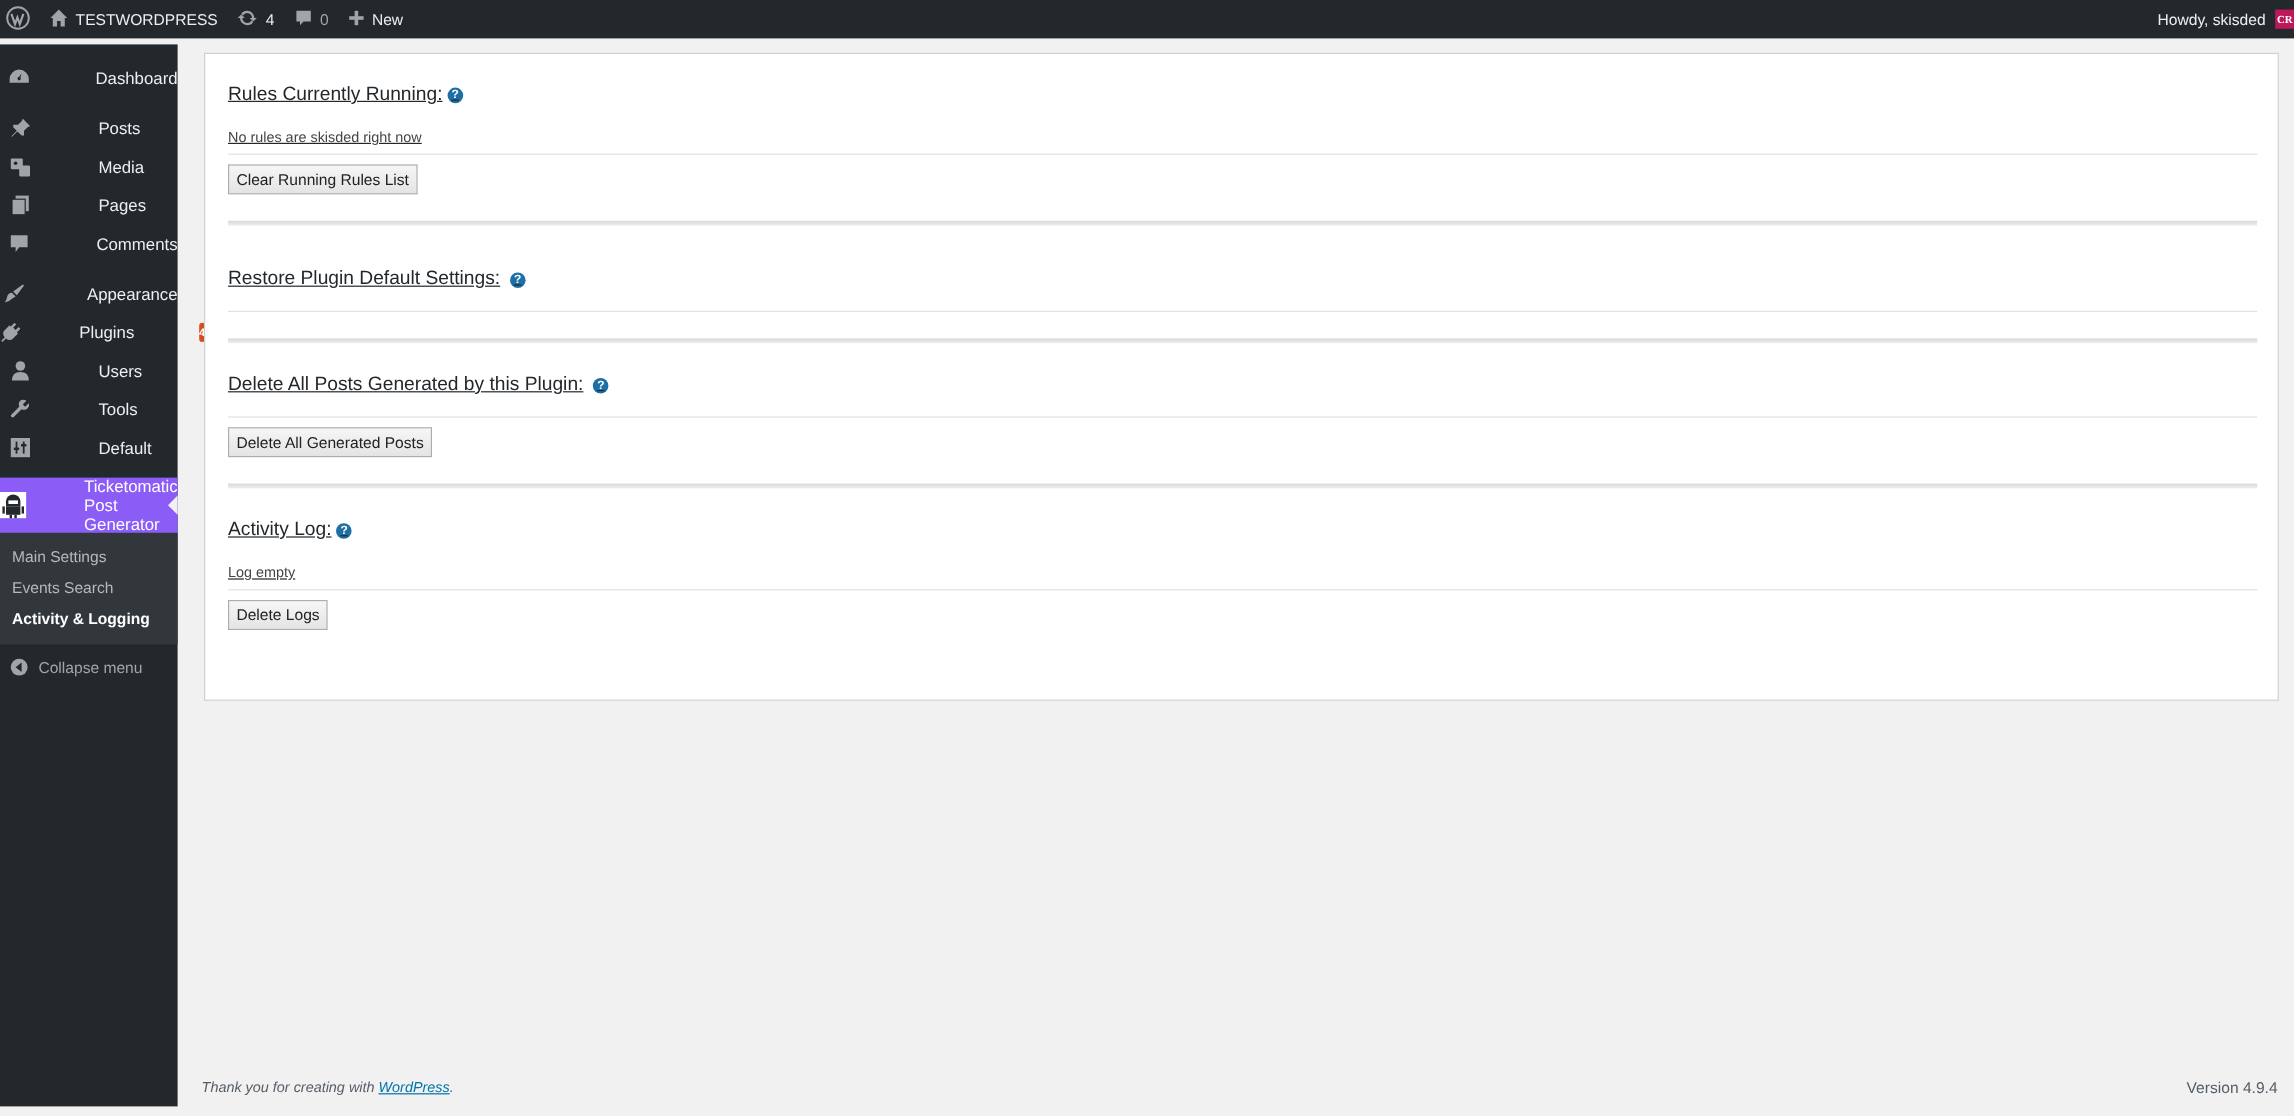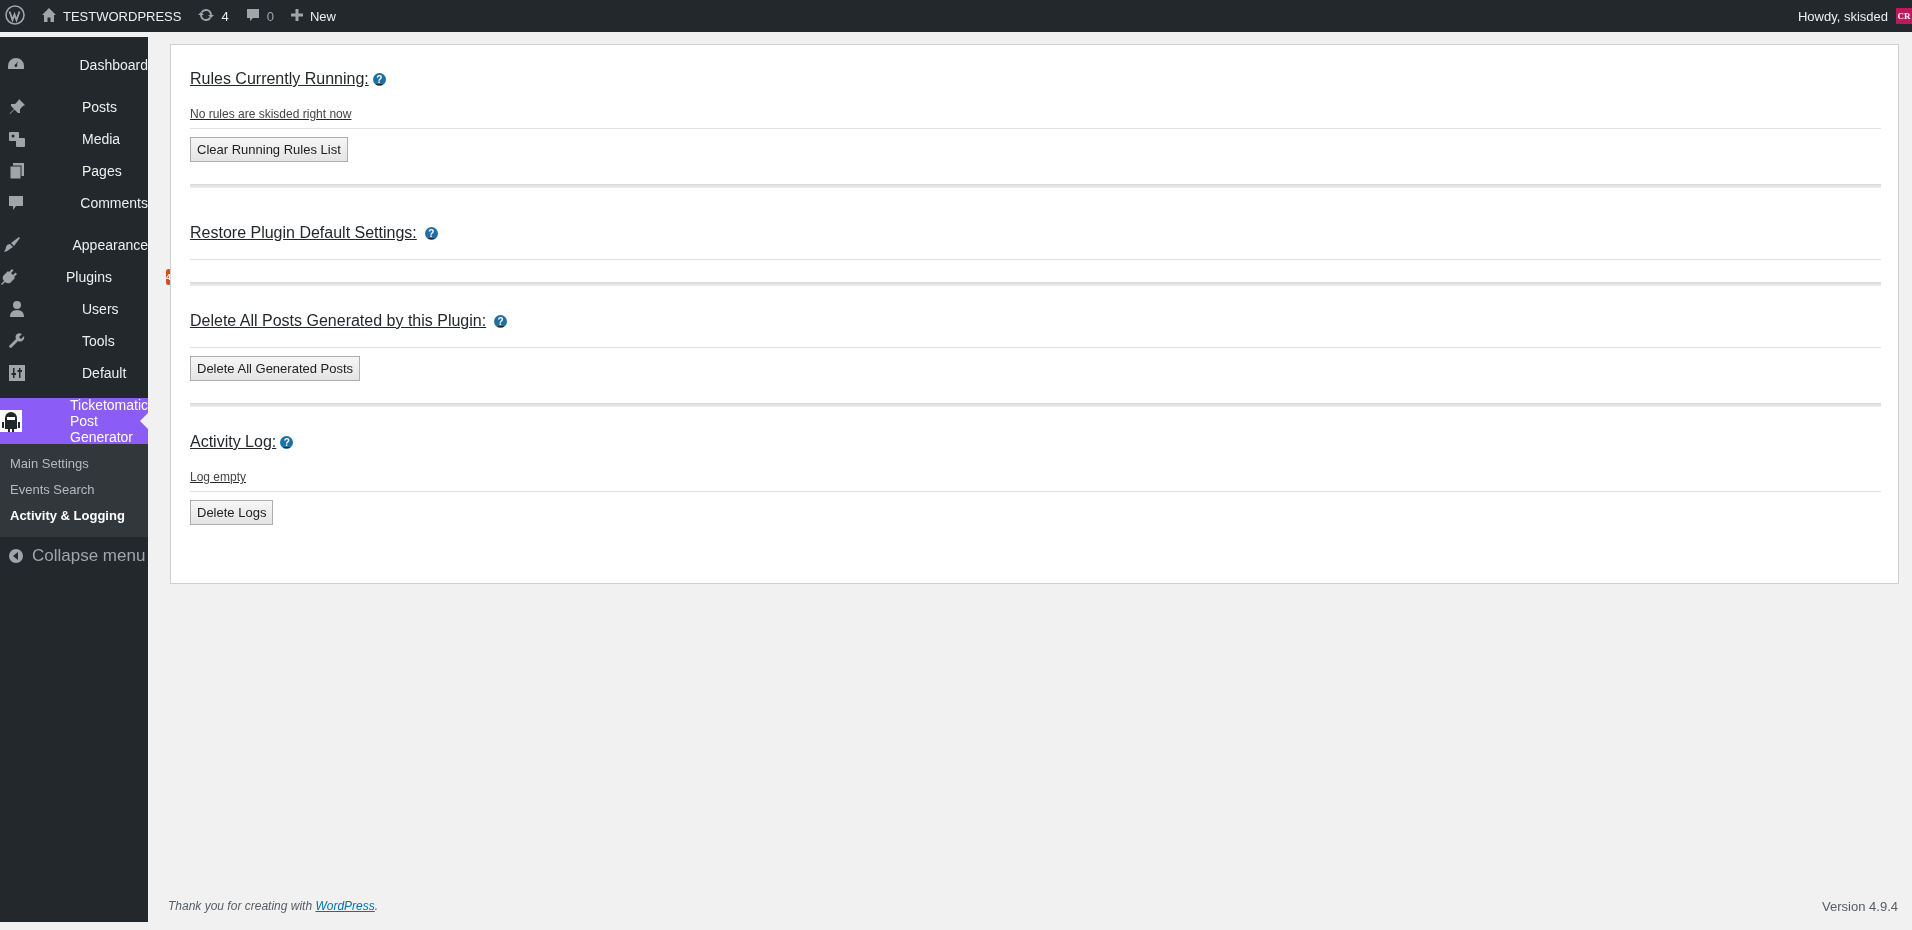--- a/index.html
+++ b/index.html
@@ -18,21 +18,21 @@
   .menu-item .ico svg { fill: #a0a5aa; }
   .menu-sep { height: 10px; }
   .badge { display: inline-flex; align-items: center; justify-content: center; background: #d54e21; color: #fff; font-size: 9px; font-weight: bold; width: 16px; height: 16px; border-radius: 8px; margin-left: 6px; }
   .menu-current { background: #8b5cf6; height: 46px; position: relative; align-items: center; margin-top: 9px; }
   .menu-current .ico { width: 32px; }
   .menu-current .label { line-height: 16px; color: #fff; font-size: 14px; }
   .menu-current .arrow { position: absolute; right: 0; top: 15px; width: 0; height: 0; border-top: 8px solid transparent; border-bottom: 8px solid transparent; border-right: 8px solid #f1f1f1; }
   .submenu { background: #32373c; padding: 7px 0 8px 0; }
   .submenu .sub { display: block; height: 26px; line-height: 26px; padding-left: 10px; color: #b4b9be; font-size: 13px; cursor: pointer; }
   .submenu .sub.current { color: #fff; font-weight: bold; }
-  .collapse { display: flex; align-items: center; height: 34px; color: #a0a5aa; font-size: 17px; cursor: pointer; margin-top: 2px; }
+  .collapse { display: flex; align-items: center; height: 34px; color: #a0a5aa; font-size: 13px; cursor: pointer; margin-top: 2px; }
   .collapse .ico { width: 32px; display: flex; justify-content: center; }
   #content { position: absolute; left: 170px; top: 44px; width: 1729px; height: 540px; background: #fff; border: 1px solid #ccd0d4; }
   .section { margin-left: 19px; margin-right: 17px; text-decoration: underline; }
   .section h3 { font-size: 16px; font-weight: normal; color: #23282d; display: flex; align-items: center; }
   .help { display: inline-flex; width: 13px; height: 13px; border-radius: 50%; background: #1d6fa5; color: #fff; font-size: 10px; font-weight: bold; align-items: center; justify-content: center; margin-left: 4px; cursor: pointer; }
   .help.gap { margin-left: 8px; }
   .note { font-size: 12px; color: #444; }
   .thin-hr { border-top: 1px solid #e1e1e1; }
   .thick-hr { height: 4px; background: linear-gradient(#d8d8d8, #efefef); }
   .btn { display: inline-block; height: 25px; line-height: 23px; padding: 0 6px; background: linear-gradient(#f6f6f6, #e4e4e4); border: 1px solid #adadad; color: #222; font-size: 13px; cursor: pointer; font-family: "Liberation Sans", sans-serif; }

